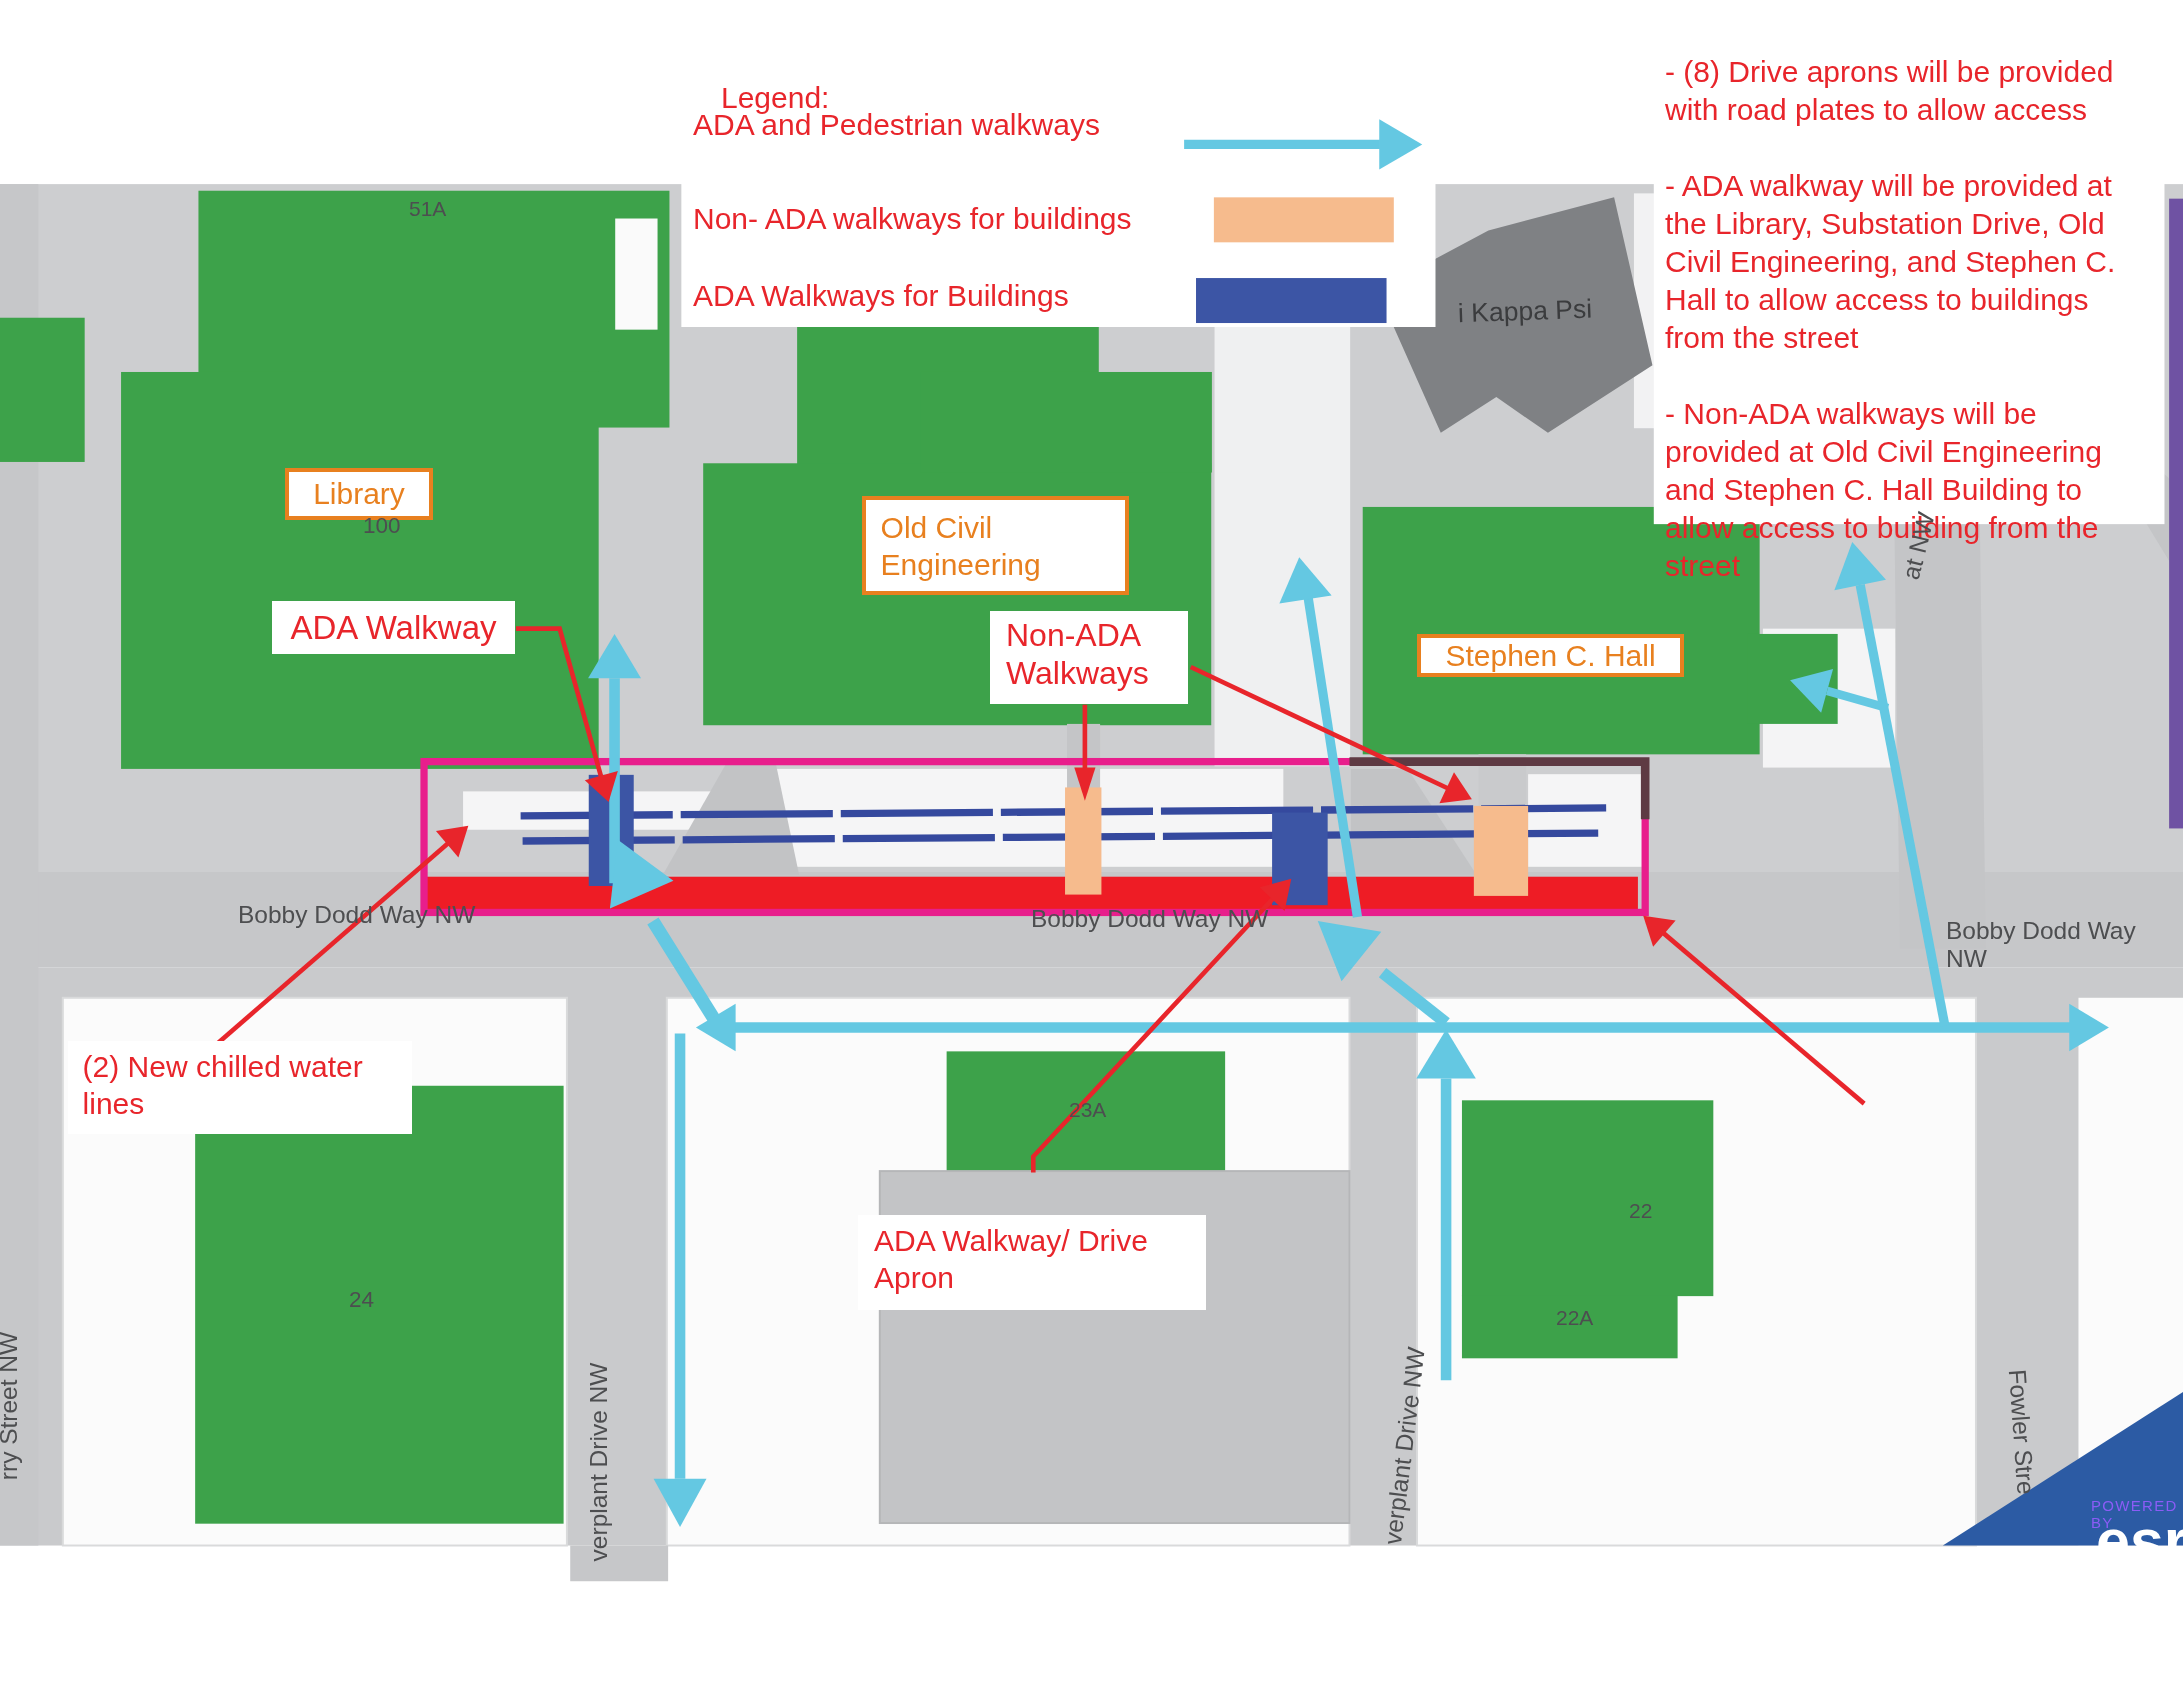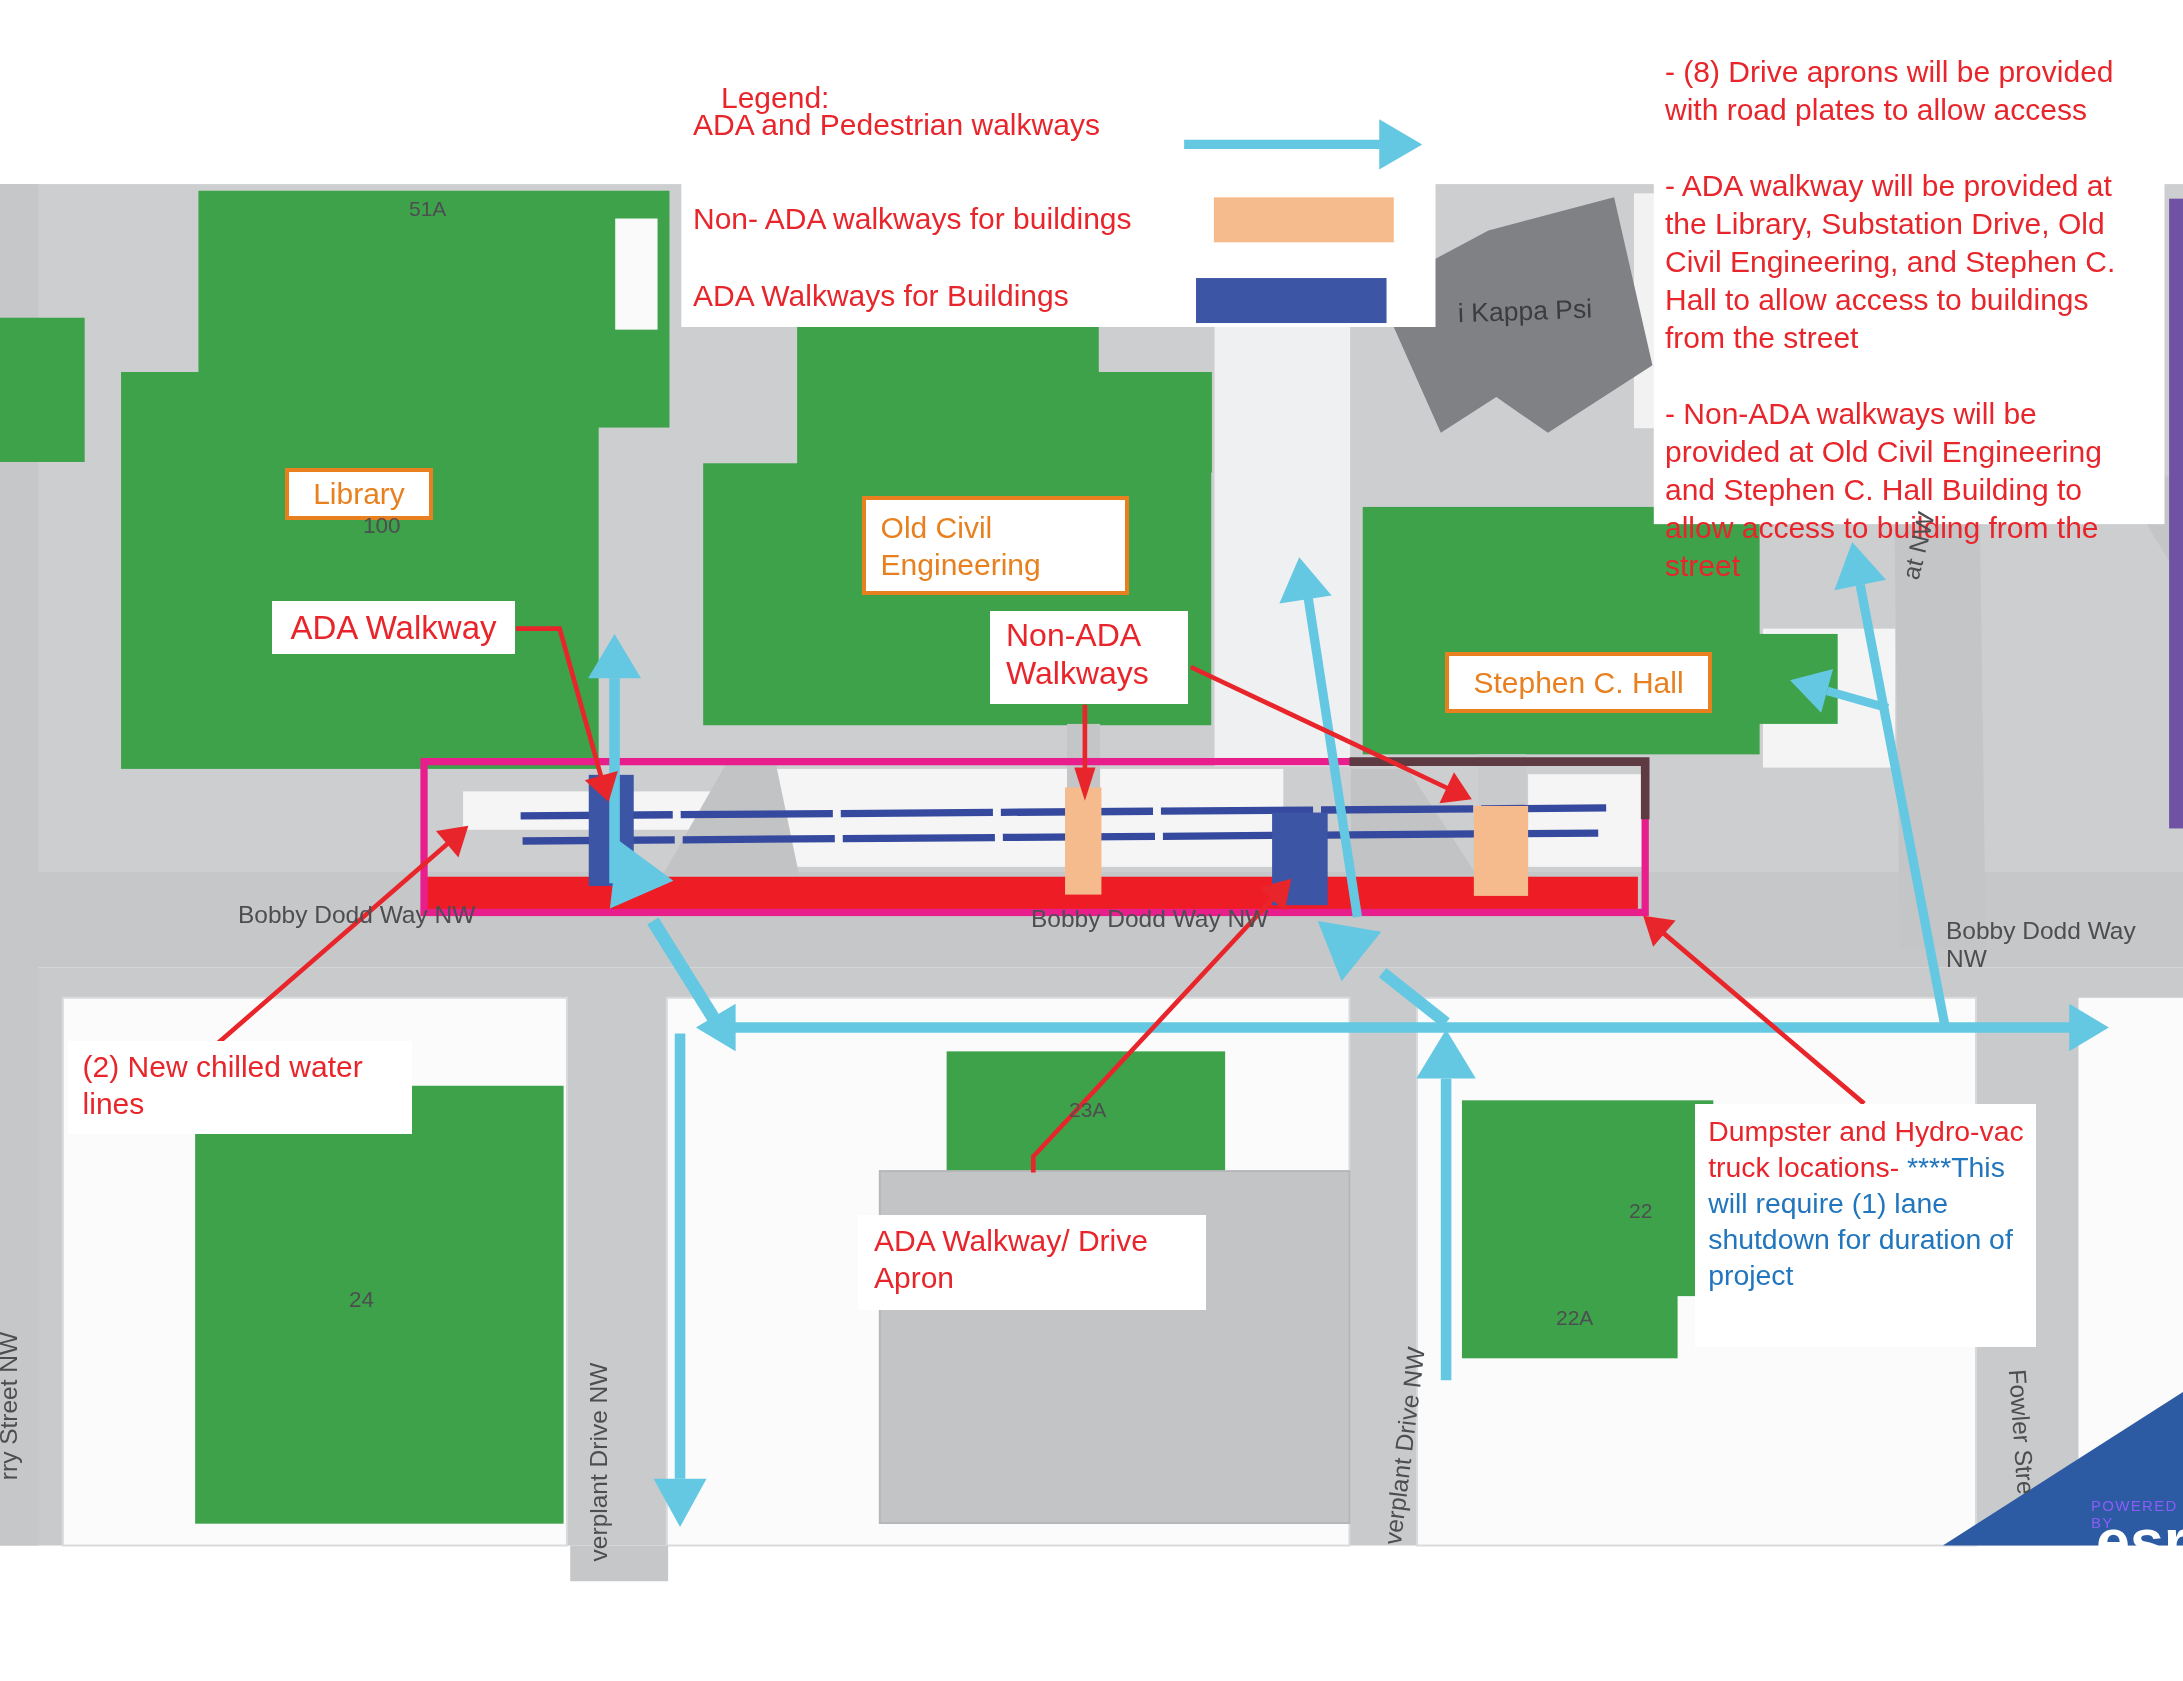--- a/index.html
+++ b/index.html
@@ -134,38 +134,35 @@
   <div>- ADA walkway will be provided at the Library, Substation Drive, Old Civil Engineering, and Stephen C. Hall to allow access to buildings from the street</div>
   <div>- Non-ADA walkways will be provided at Old Civil Engineering and Stephen C. Hall Building to allow access to building from the street</div>
 </div>
 
 <div class="box obox center" style="left:285px;top:468px;width:148px;height:52px;">
   <span class="orange" style="font-size:30px;">Library</span>
 </div>
 <div class="box obox" style="left:862px;top:496px;width:267px;height:99px;padding:9.3px 0 0 14.6px;">
   <span class="orange" style="font-size:30px;line-height:37px;display:block;width:172px;">Old Civil Engineering</span>
 </div>
-<div class="box obox center" style="left:1417px;top:652px;width:267px;height:61px;margin-left:28px;">
+<div class="box obox center" style="left:1417px;top:634px;width:267px;height:43px;">
   <span class="orange" style="font-size:30px;">Stephen C. Hall</span>
 </div>
 
 <div class="box center" style="left:272px;top:601px;width:243px;height:53px;">
   <span class="red" style="font-size:33px;">ADA Walkway</span>
 </div>
 <div class="box" style="left:990px;top:611px;width:198px;height:93px;padding:5.3px 0 0 16px;">
   <span class="red" style="font-size:32px;line-height:38px;display:block;width:159px;">Non-ADA Walkways</span>
 </div>
 <div class="box" style="left:68px;top:1041px;width:344px;height:93px;padding:6.6px 0 0 14.6px;">
   <span class="red" style="font-size:30px;line-height:37px;display:block;width:311px;">(2) New chilled water lines</span>
 </div>
 <div class="box" style="left:858px;top:1172px;width:348px;height:95px;padding:6.6px 0 0 16px;margin-top:43px;">
   <span class="red" style="font-size:30px;line-height:37px;display:block;width:291px;">ADA Walkway/ Drive Apron</span>
-</div>
-<div class="box" style="left:1695px;top:1104px;width:341px;height:243px;padding:9.3px 12px 0 13.2px;font-size:28.4px;line-height:36px;">
-  <span class="red">Dumpster and Hydro-vac truck locations- </span><span class="blueTxt">****This will require (1) lane shutdown for duration of project</span>
 </div>
 
 <div class="lbl mapgray" style="left:409px;top:197px;font-size:21px;">51A</div>
 <div class="lbl mapgray" style="left:363px;top:513px;font-size:22.5px;">100</div>
 <div class="lbl" style="left:1458px;top:296px;font-size:26.5px;color:#3b3c3e;transform:rotate(-2deg);">i Kappa Psi</div>
 <div class="lbl mapgray" style="left:1069px;top:1098px;font-size:21px;">23A</div>
 <div class="lbl mapgray" style="left:349px;top:1287px;font-size:22.5px;">24</div>
 <div class="lbl mapgray" style="left:1629px;top:1199px;font-size:21px;">22</div>
 <div class="lbl mapgray" style="left:1556px;top:1306px;font-size:21px;">22A</div>
 

